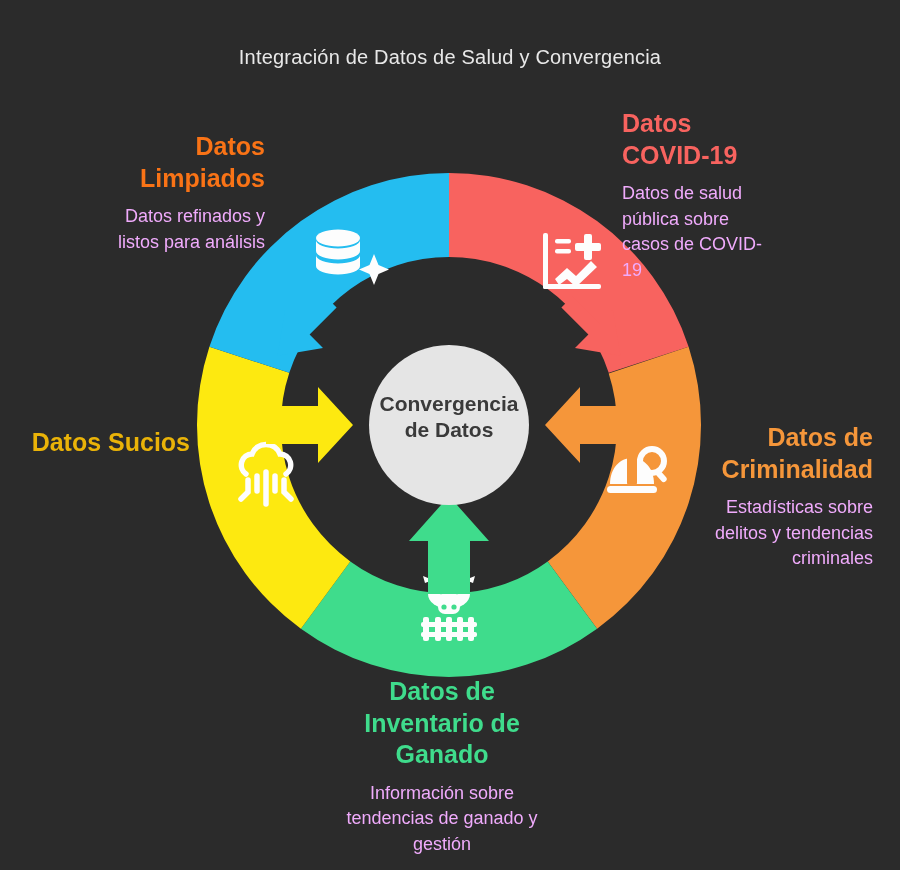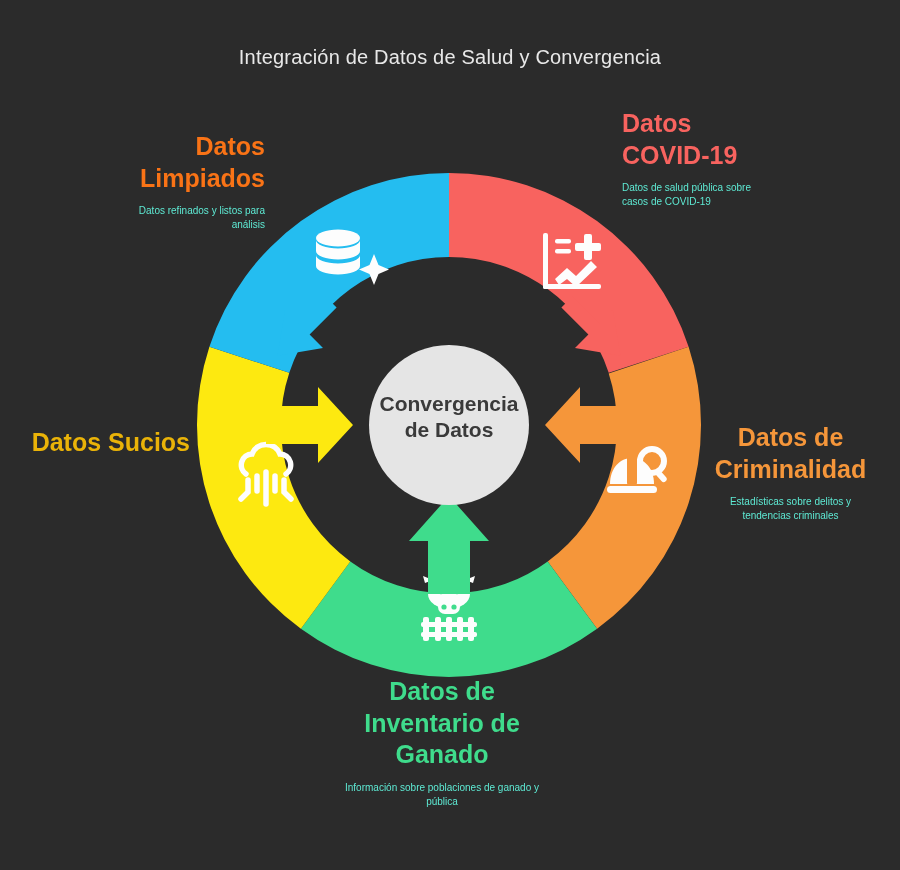--- a/index.html
+++ b/index.html
@@ -48,28 +48,28 @@
   .callout {
     position: absolute;
   }
   .callout .c-title {
     font-size: 25px;
     font-weight: bold;
     line-height: 1.26;
     margin: 0 0 10px 0;
   }
   .callout .c-desc {
-    font-size: 10px;
-    color: #5eead4;
+    font-size: 18px;
+    color: #f0abfc;
     line-height: 1.42;
     margin: 0;
   }
   
   #co-covid   { left: 622px; top: 108px;  width: 150px; text-align: left; }
-  #co-crime   { left: 708px; top: 422px;  width: 165px; text-align: center; }
+  #co-crime   { left: 708px; top: 422px;  width: 165px; text-align: right; }
   #co-ganado  { left: 342px; top: 676px;  width: 200px; text-align: center; }
   #co-sucios  { left: 30px;  top: 427px;  width: 160px; text-align: right; }
   #co-limpios { left: 110px; top: 131px;  width: 155px; text-align: right; }
 </style>
 </head>
 <body>
 
 <div id="stage">
 
   <div class="title">Integración de Datos de Salud y Convergencia</div>
@@ -198,21 +198,21 @@
     <p class="c-desc">Datos de salud pública sobre casos de COVID-19</p>
   </div>
 
   <div class="callout" id="co-crime">
     <p class="c-title" style="color:#f5963a">Datos de Criminalidad</p>
     <p class="c-desc">Estadísticas sobre delitos y tendencias criminales</p>
   </div>
 
   <div class="callout" id="co-ganado">
     <p class="c-title" style="color:#3fdc8c">Datos de Inventario de Ganado</p>
-    <p class="c-desc">Información sobre poblaciones de ganado y pública</p>
+    <p class="c-desc">Información sobre tendencias de ganado y gestión</p>
   </div>
 
   <div class="callout" id="co-sucios">
     <p class="c-title" style="color:#eab308">Datos Sucios</p>
   </div>
 
   <div class="callout" id="co-limpios">
     <p class="c-title" style="color:#f97316">Datos Limpiados</p>
     <p class="c-desc">Datos refinados y listos para análisis</p>
   </div>

